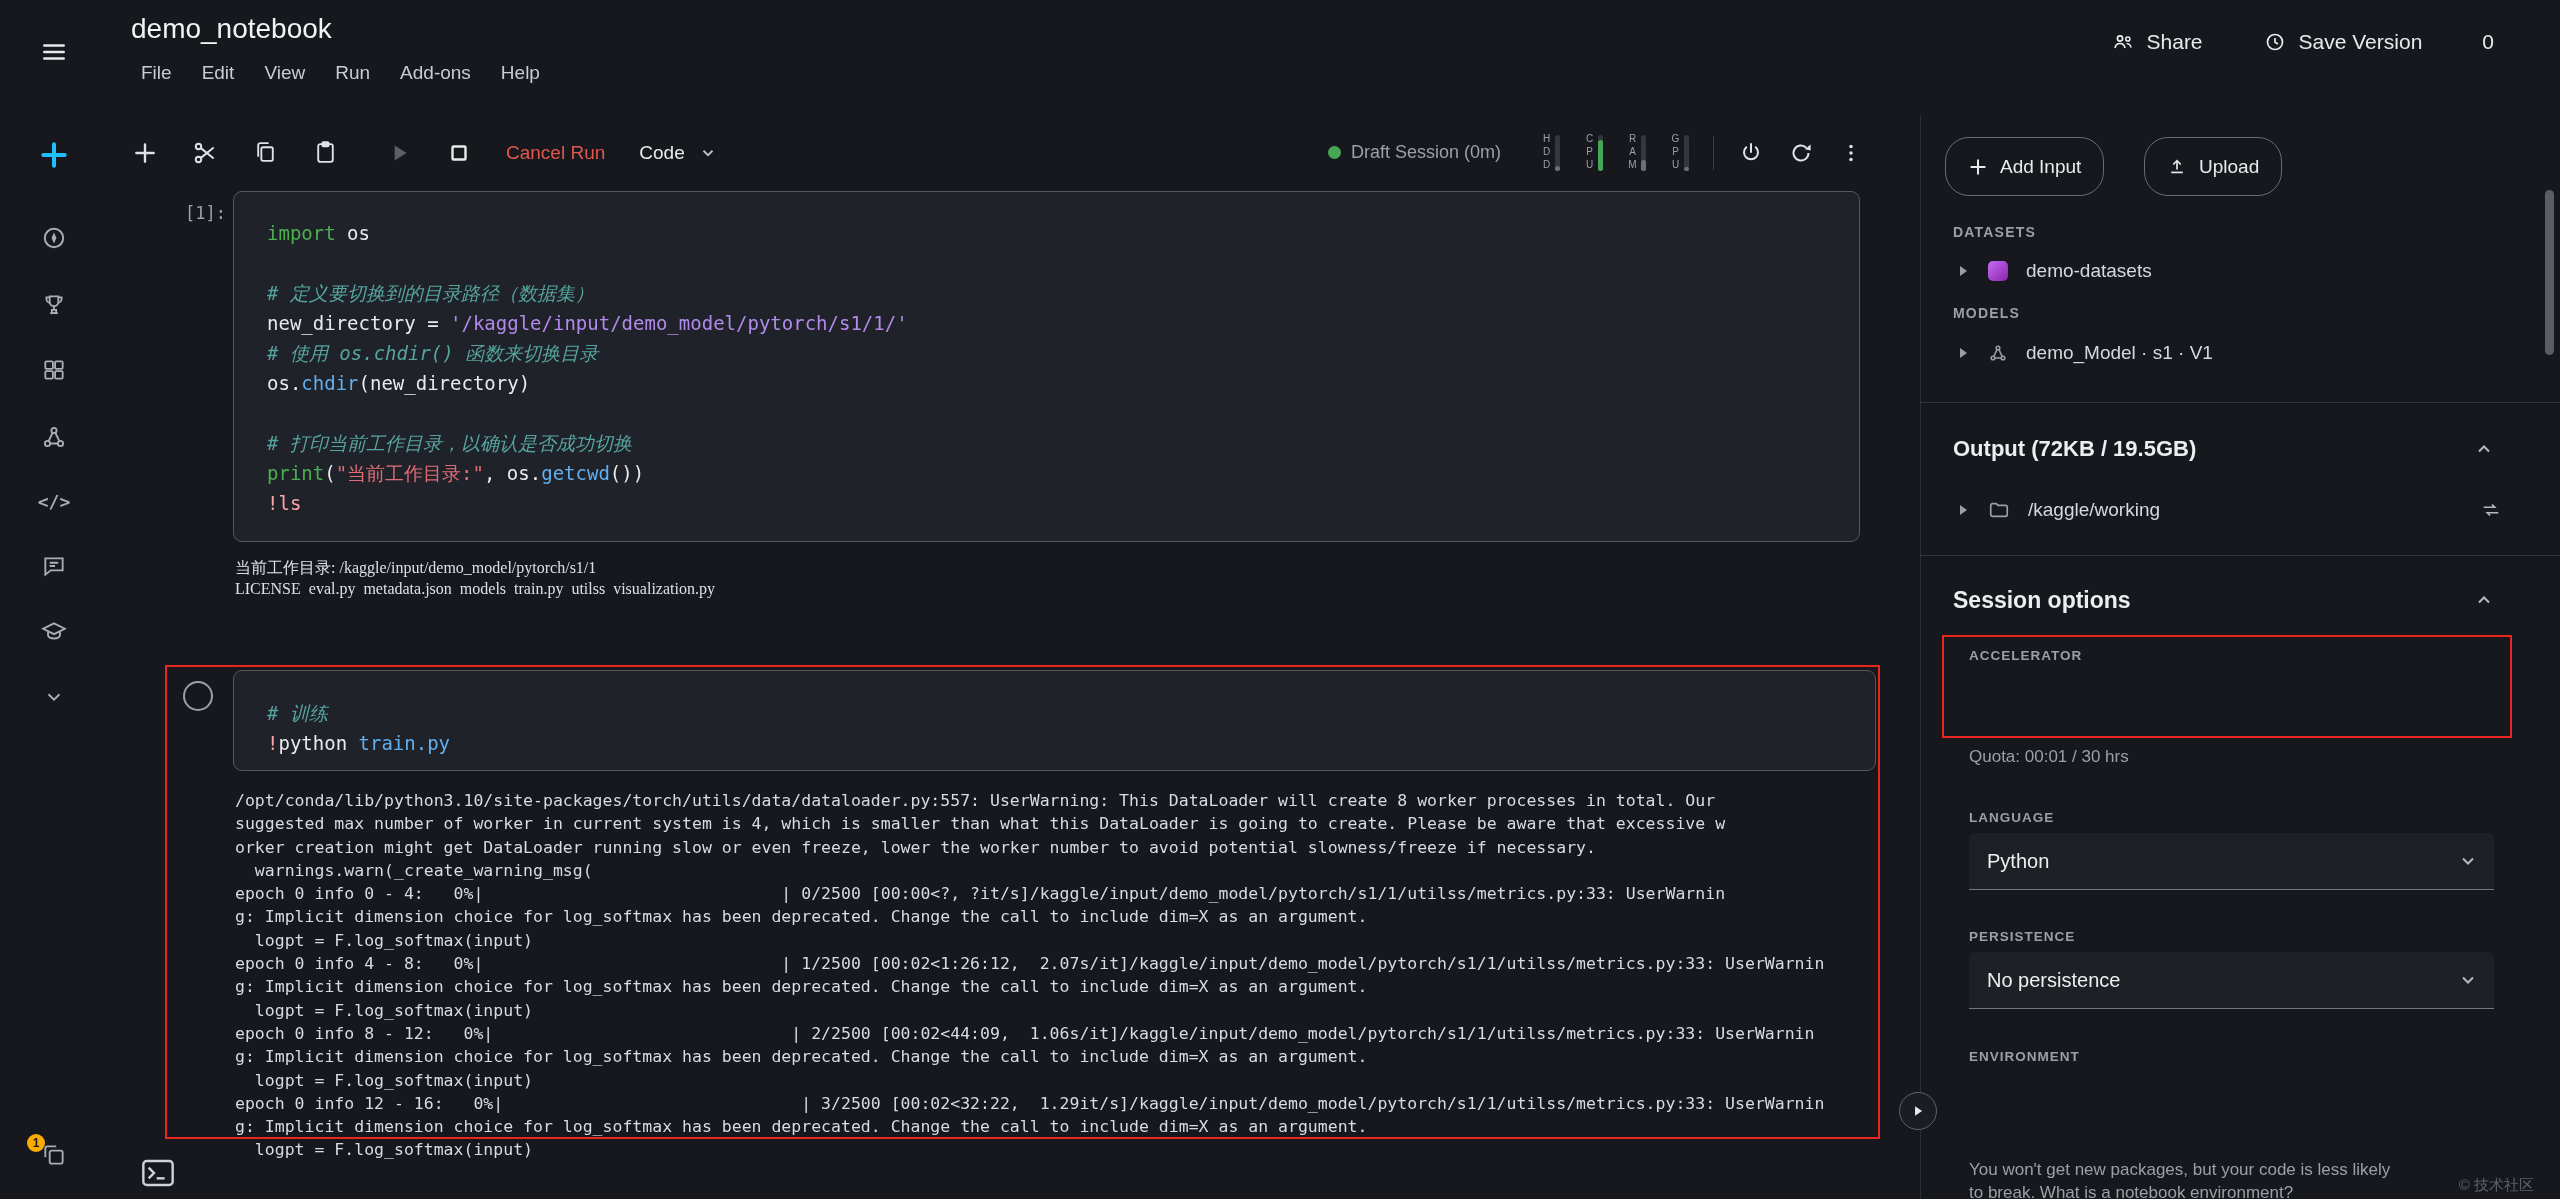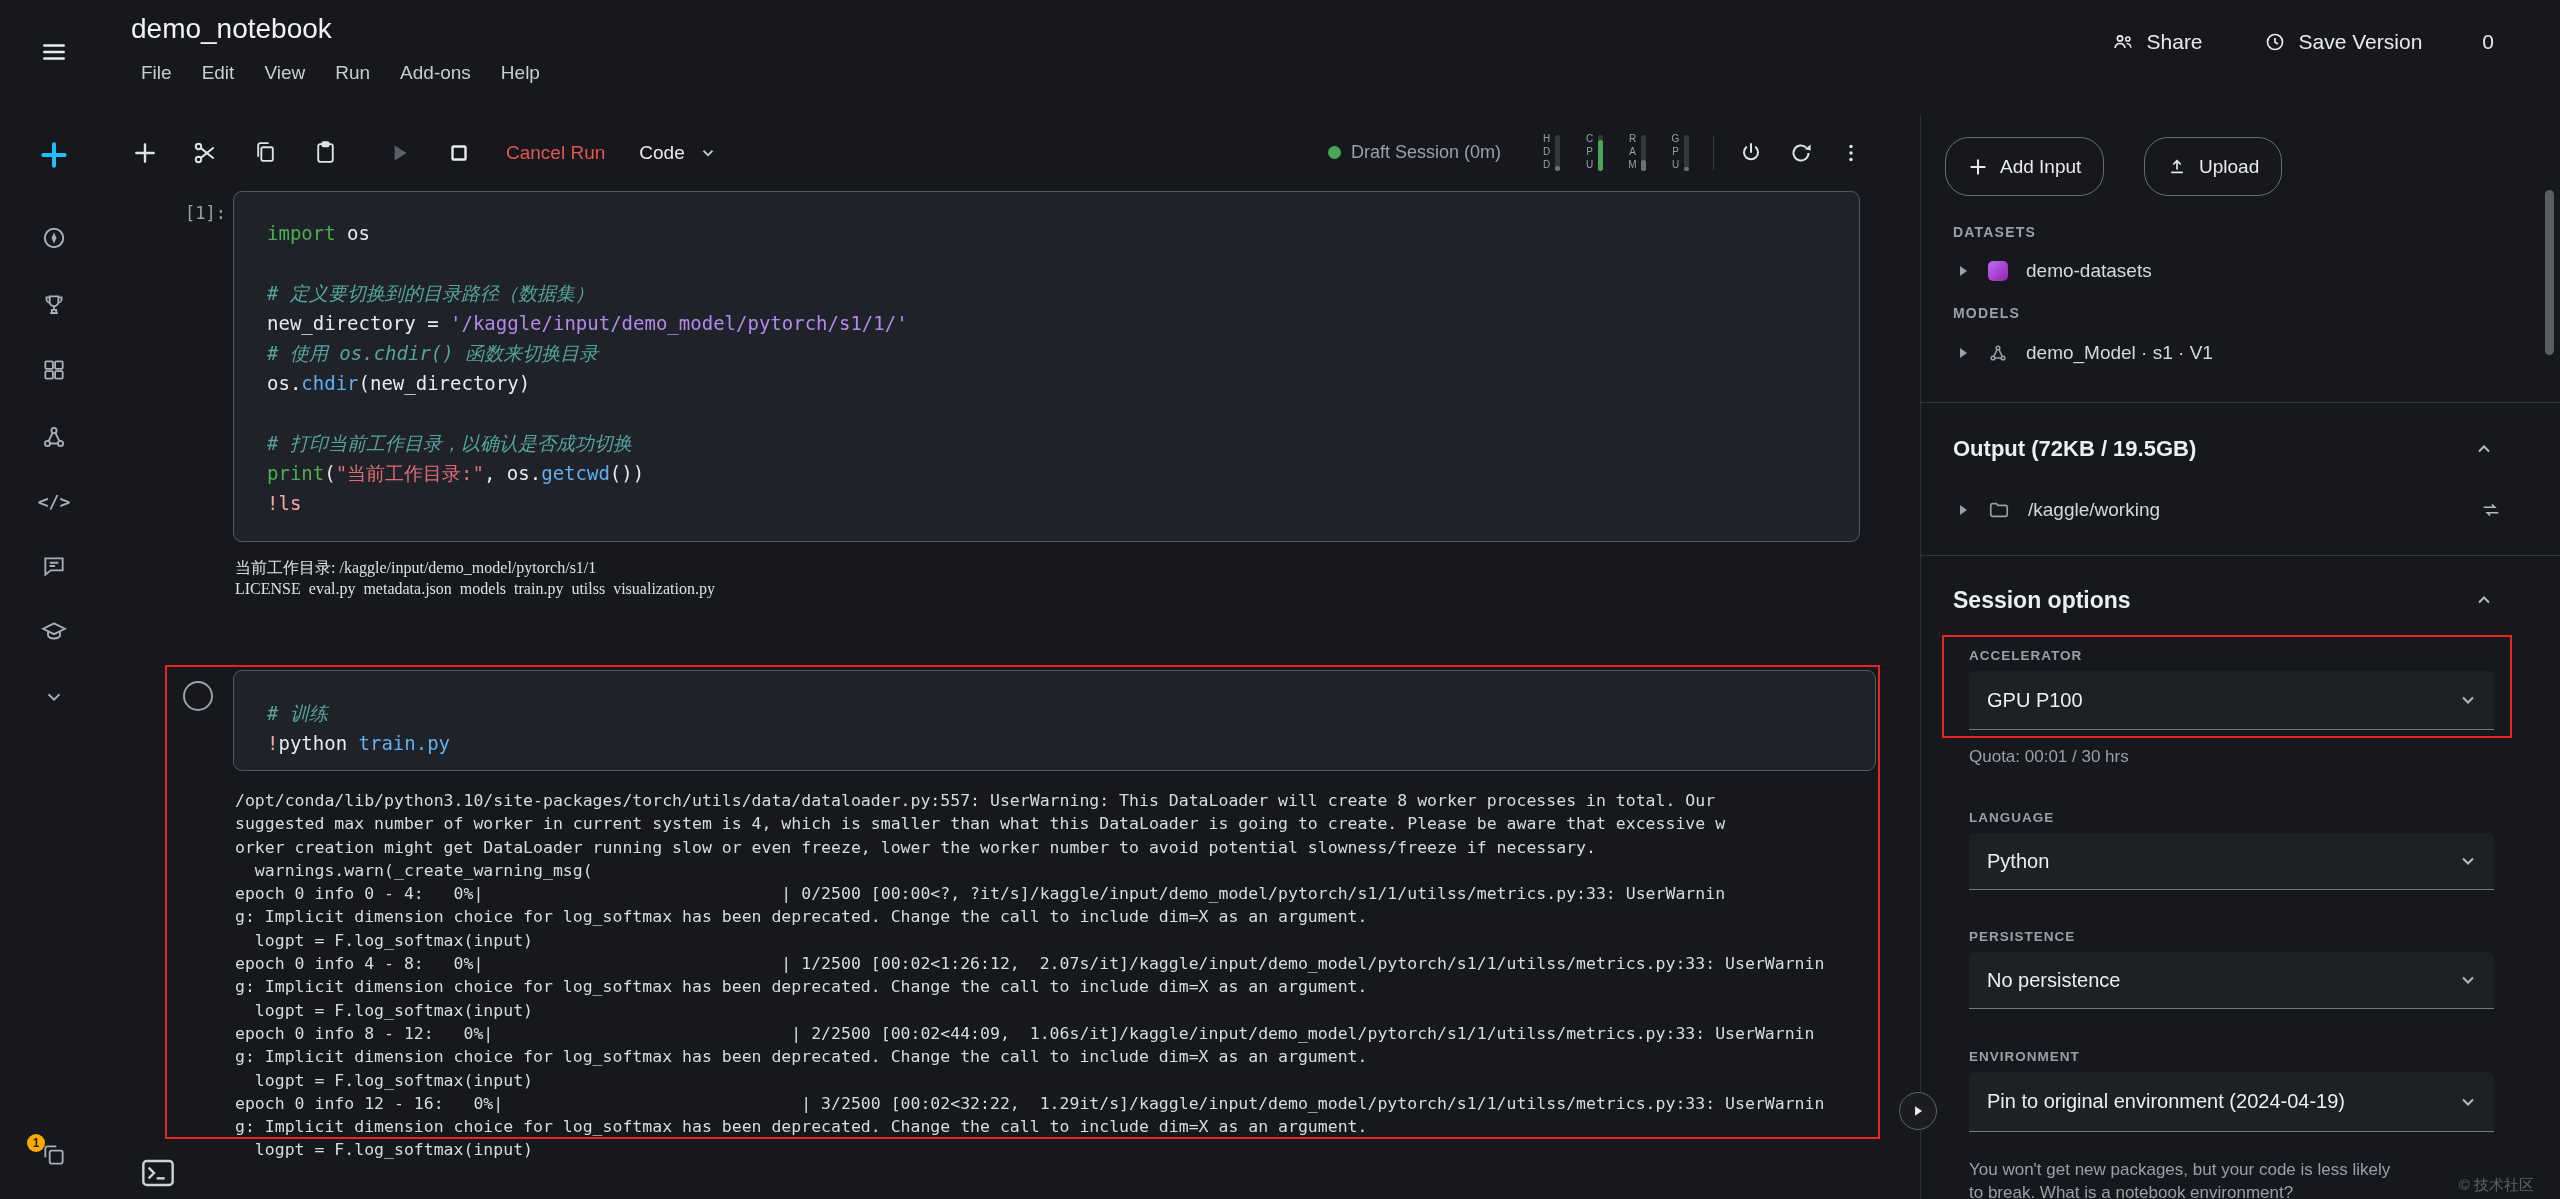--- a/index.html
+++ b/index.html
@@ -426,28 +426,20 @@
     <div class="sec-header" style="top:583px; height:34px;justify-content:space-between;">
       <span class="t" style="font-size:23px">Session options</span>
       <span class="chev">
           <svg width="20" height="20" viewBox="0 0 20 20" fill="none" stroke="currentColor" stroke-width="2">
             <polyline points="5,12.5 10,7.5 15,12.5"></polyline>
           </svg>
         </span>
     </div>
 
     <div class="fld-label" style="top:648px;">ACCELERATOR</div>
-    <div class="select" style="top:671px; height:59px;">
-      <span>GPU P100</span>
-      <span class="chev">
-          <svg width="20" height="20" viewBox="0 0 20 20" fill="none" stroke="currentColor" stroke-width="2">
-            <polyline points="5,7.5 10,12.5 15,7.5"></polyline>
-          </svg>
-        </span>
-    </div>
     <div class="redbox-side"></div>
 
     <div class="quota" style="top:747px;">Quota: 00:01 / 30 hrs</div>
 
     <div class="fld-label" style="top:810px;">LANGUAGE</div>
     <div class="select" style="top:833px; height:57px;">
       <span>Python</span>
       <span class="chev">
           <svg width="20" height="20" viewBox="0 0 20 20" fill="none" stroke="currentColor" stroke-width="2">
             <polyline points="5,7.5 10,12.5 15,7.5"></polyline>
@@ -459,28 +451,20 @@
     <div class="select" style="top:952px; height:57px;">
       <span>No persistence</span>
       <span class="chev">
           <svg width="20" height="20" viewBox="0 0 20 20" fill="none" stroke="currentColor" stroke-width="2">
             <polyline points="5,7.5 10,12.5 15,7.5"></polyline>
           </svg>
         </span>
     </div>
 
     <div class="fld-label" style="top:1049px;">ENVIRONMENT</div>
-    <div class="select" style="top:1072px; height:60px;">
-      <span>Pin to original environment (2024-04-19)</span>
-      <span class="chev">
-          <svg width="20" height="20" viewBox="0 0 20 20" fill="none" stroke="currentColor" stroke-width="2">
-            <polyline points="5,7.5 10,12.5 15,7.5"></polyline>
-          </svg>
-        </span>
-    </div>
 
     <div class="env-note">You won't get new packages, but your code is less likely
 to break. What is a notebook environment?</div>
   </aside>
 
   <div class="scroll-thumb"></div>
   <div class="watermark">© 技术社区</div>
 </div>
 
 </body></html>

